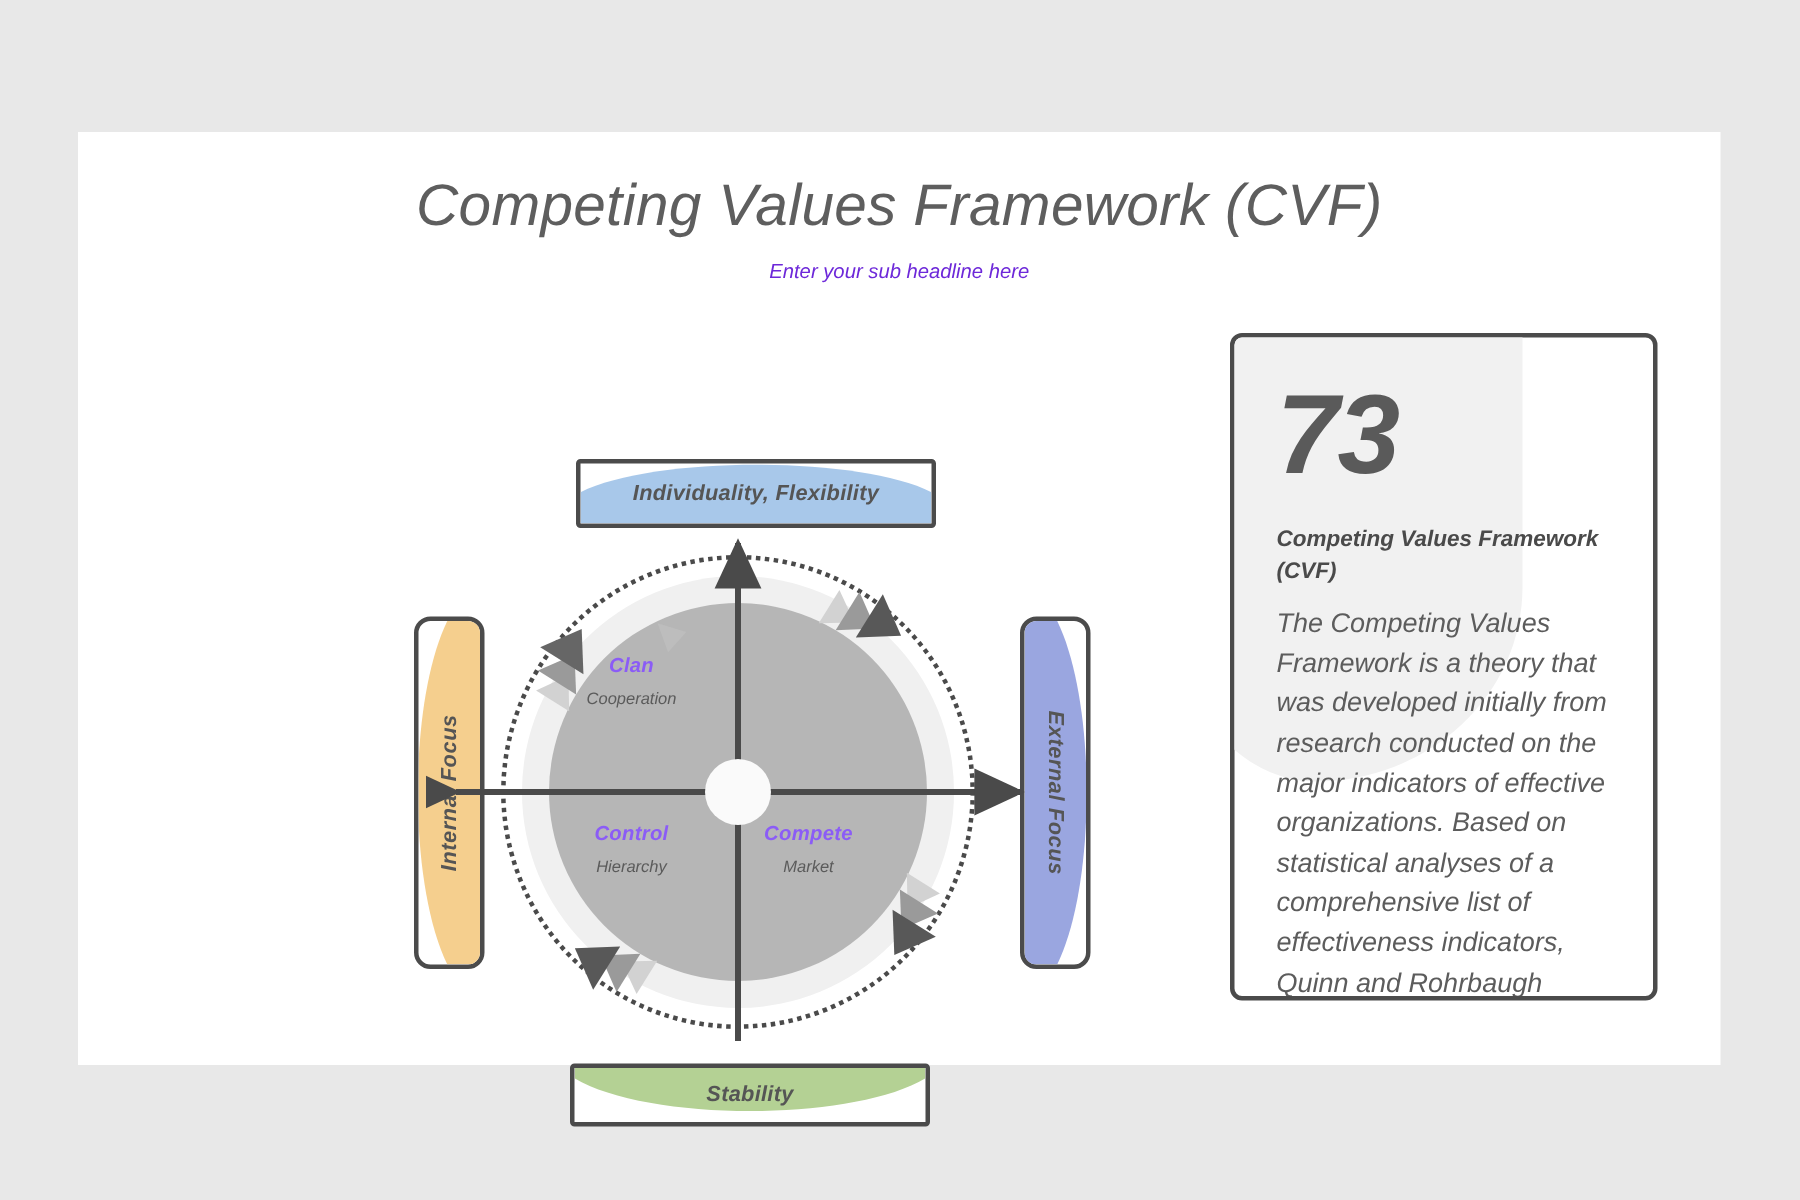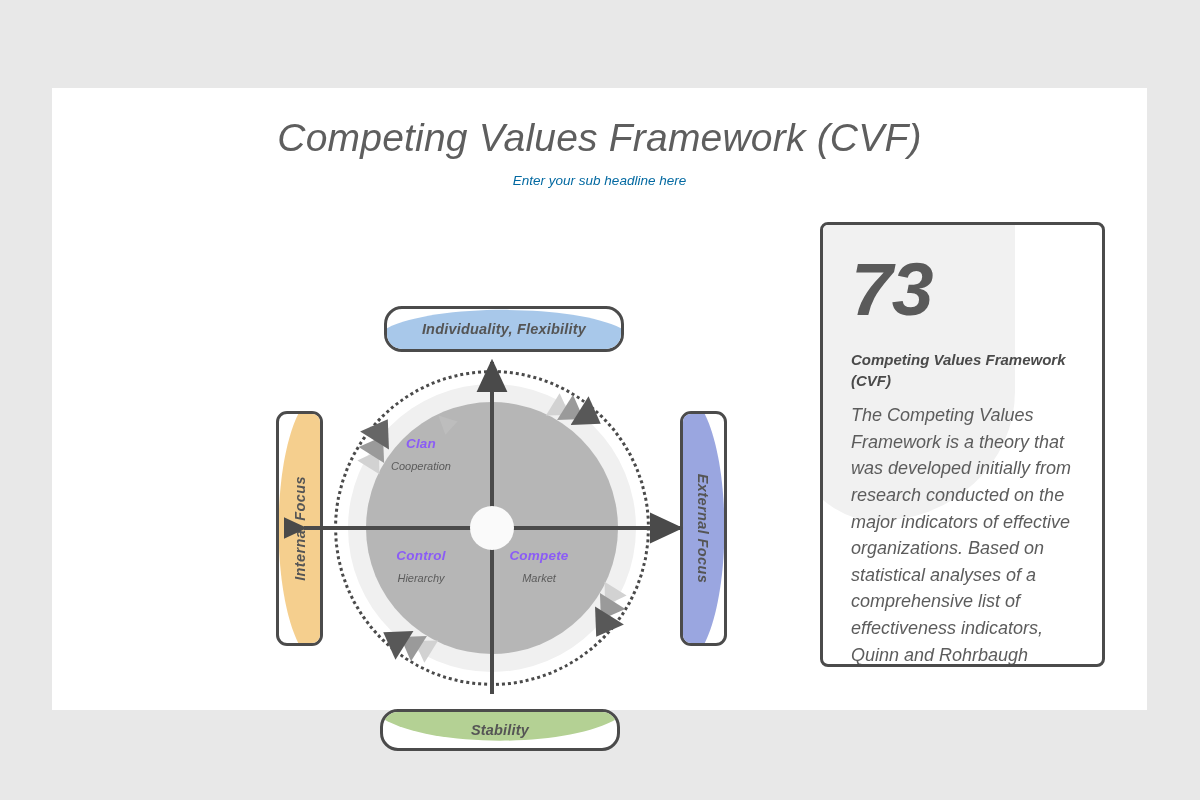--- a/index.html
+++ b/index.html
@@ -45,37 +45,37 @@
     white-space: nowrap;
   }
   #subtitle {
     position: absolute;
     left: 0;
     top: 85px;
     width: 1095px;
     text-align: center;
     font-size: 13.5px;
     font-weight: 400;
-    color: #0369a1;
+    color: #6d28d9;
   }
 
   
   #diagram {
     position: absolute;
     left: 160px;
     top: 118px;
     width: 520px;
     height: 480px;
   }
 
   
   .pill-h {
     position: absolute;
     border: 3px solid #4b4b4b;
-    border-radius: 18px;
+    border-radius: 3px;
     background: #ffffff;
     overflow: hidden;
   }
   .pill-h .fill { position: absolute; left: 0; top: 0; width: 100%; height: 100%; }
   .pill-h .txt {
     position: absolute;
     left: 0; top: 0;
     width: 100%; height: 100%;
     display: flex; align-items: center; justify-content: center;
     font-size: 14.5px; font-weight: bold; color: #555555;

